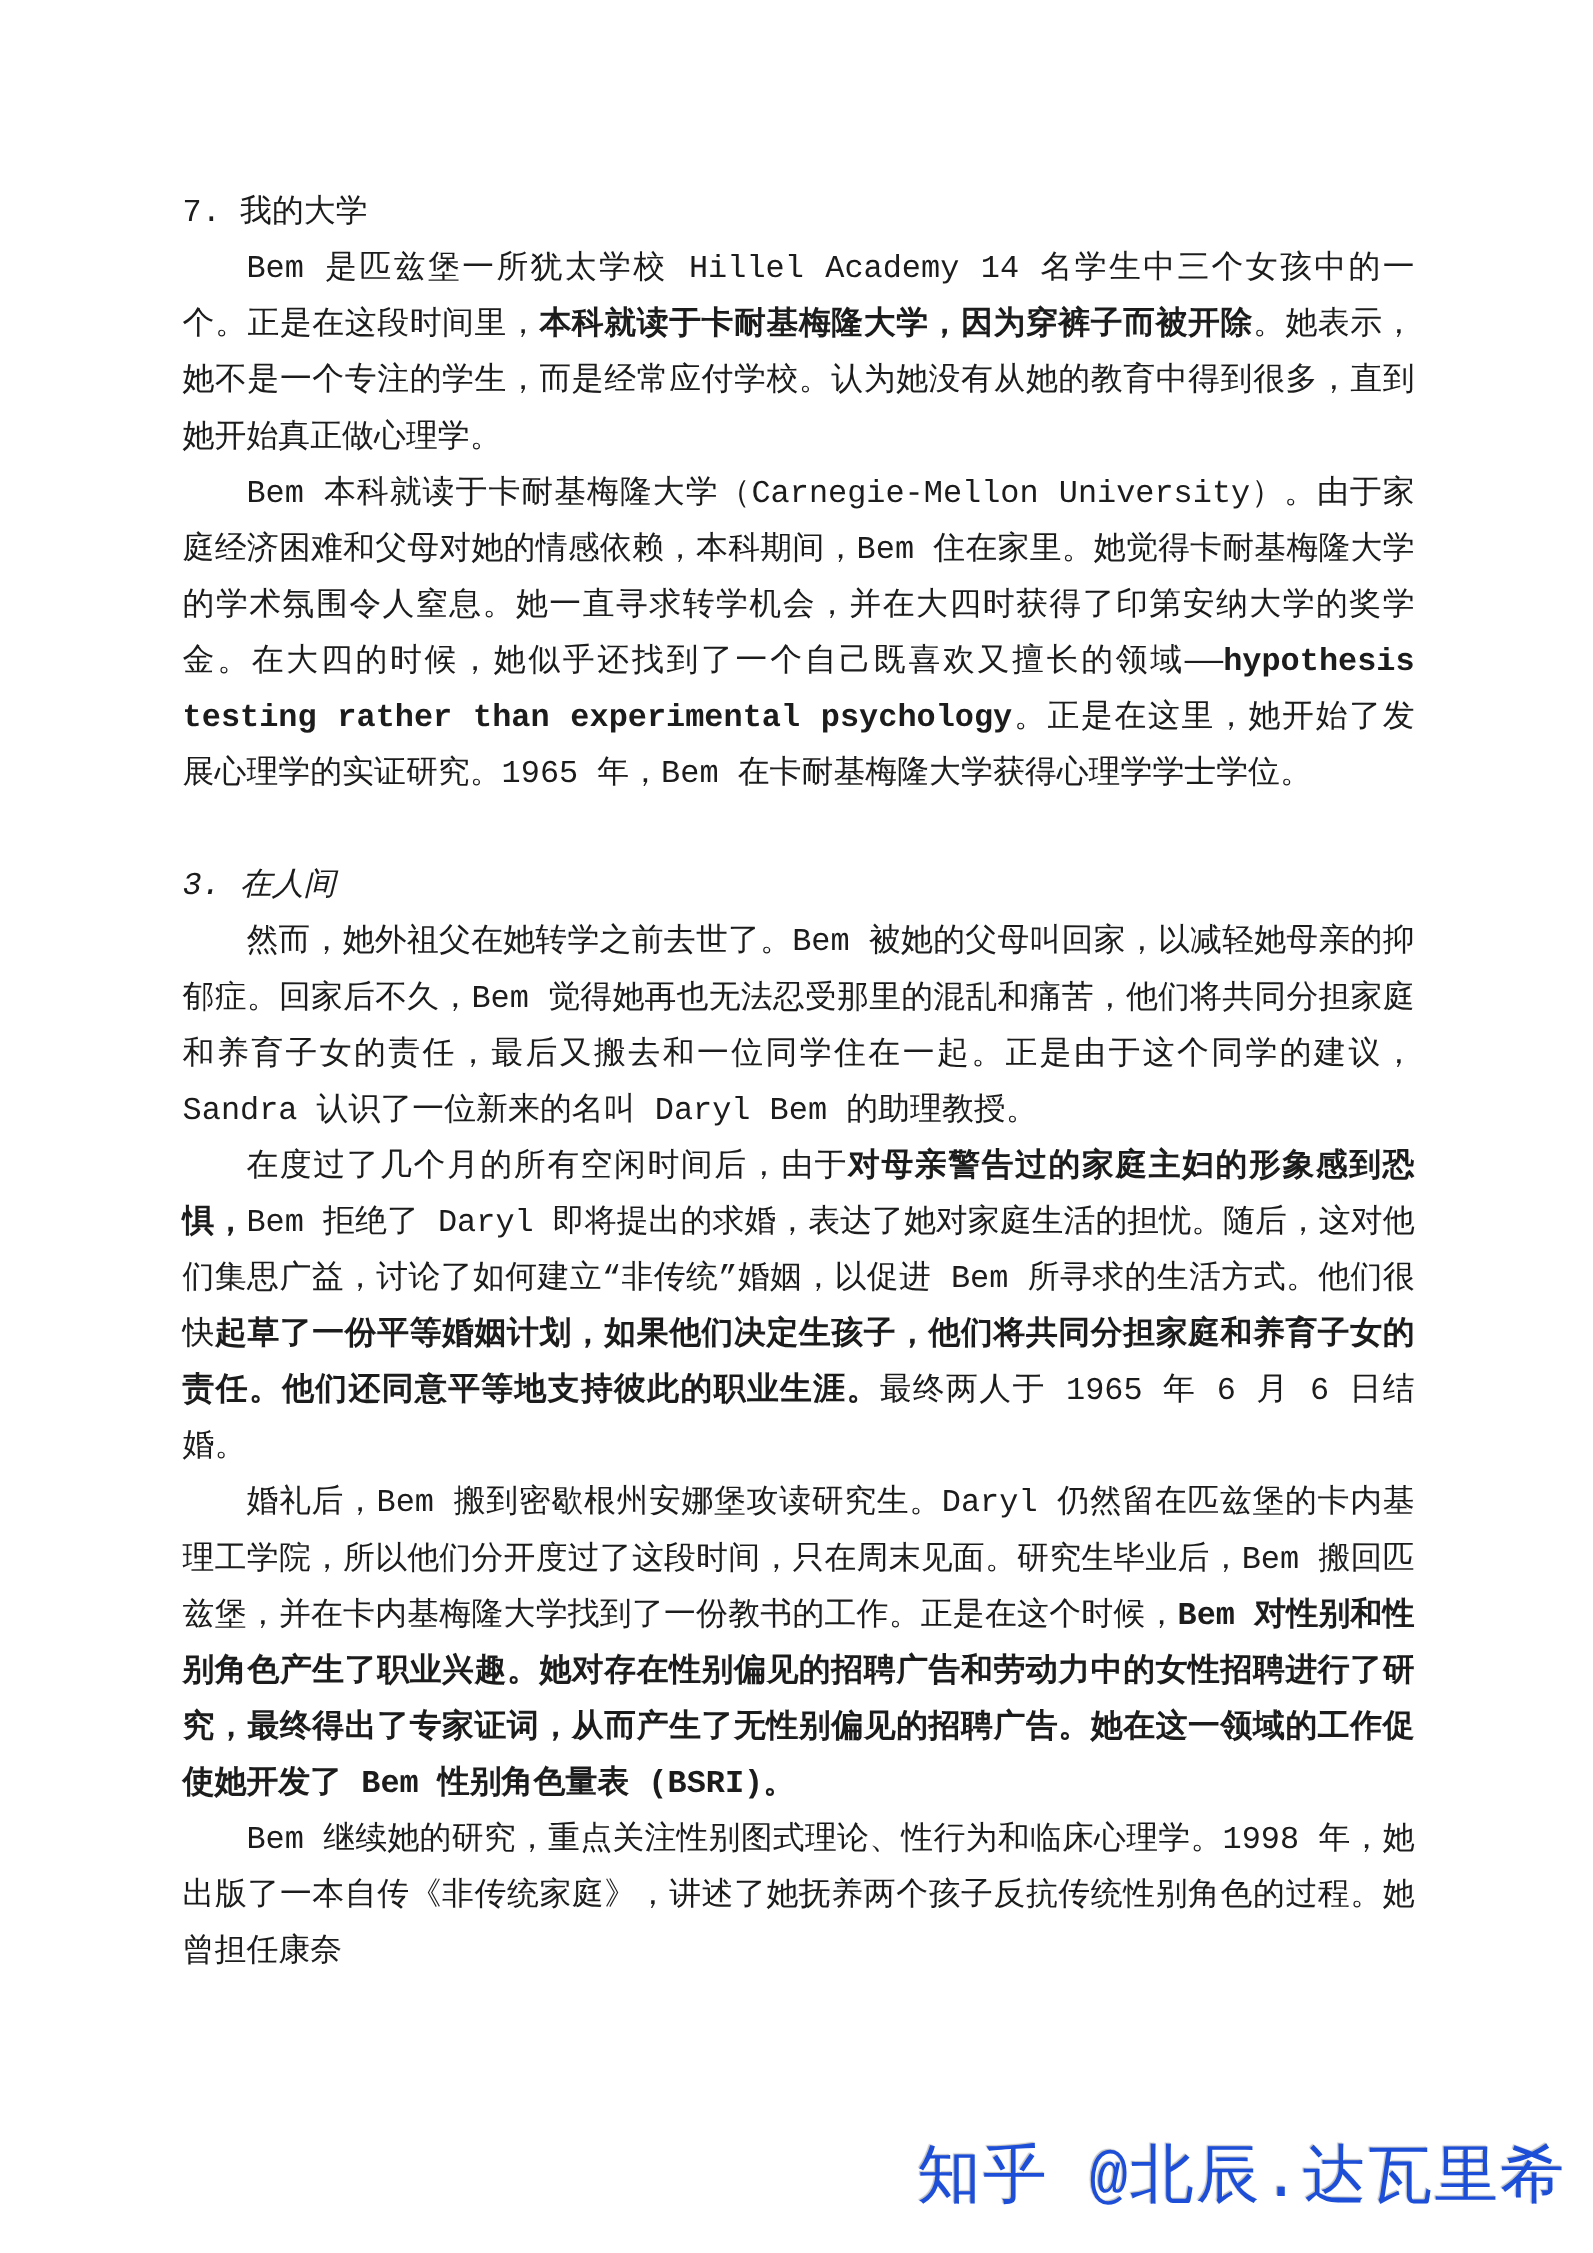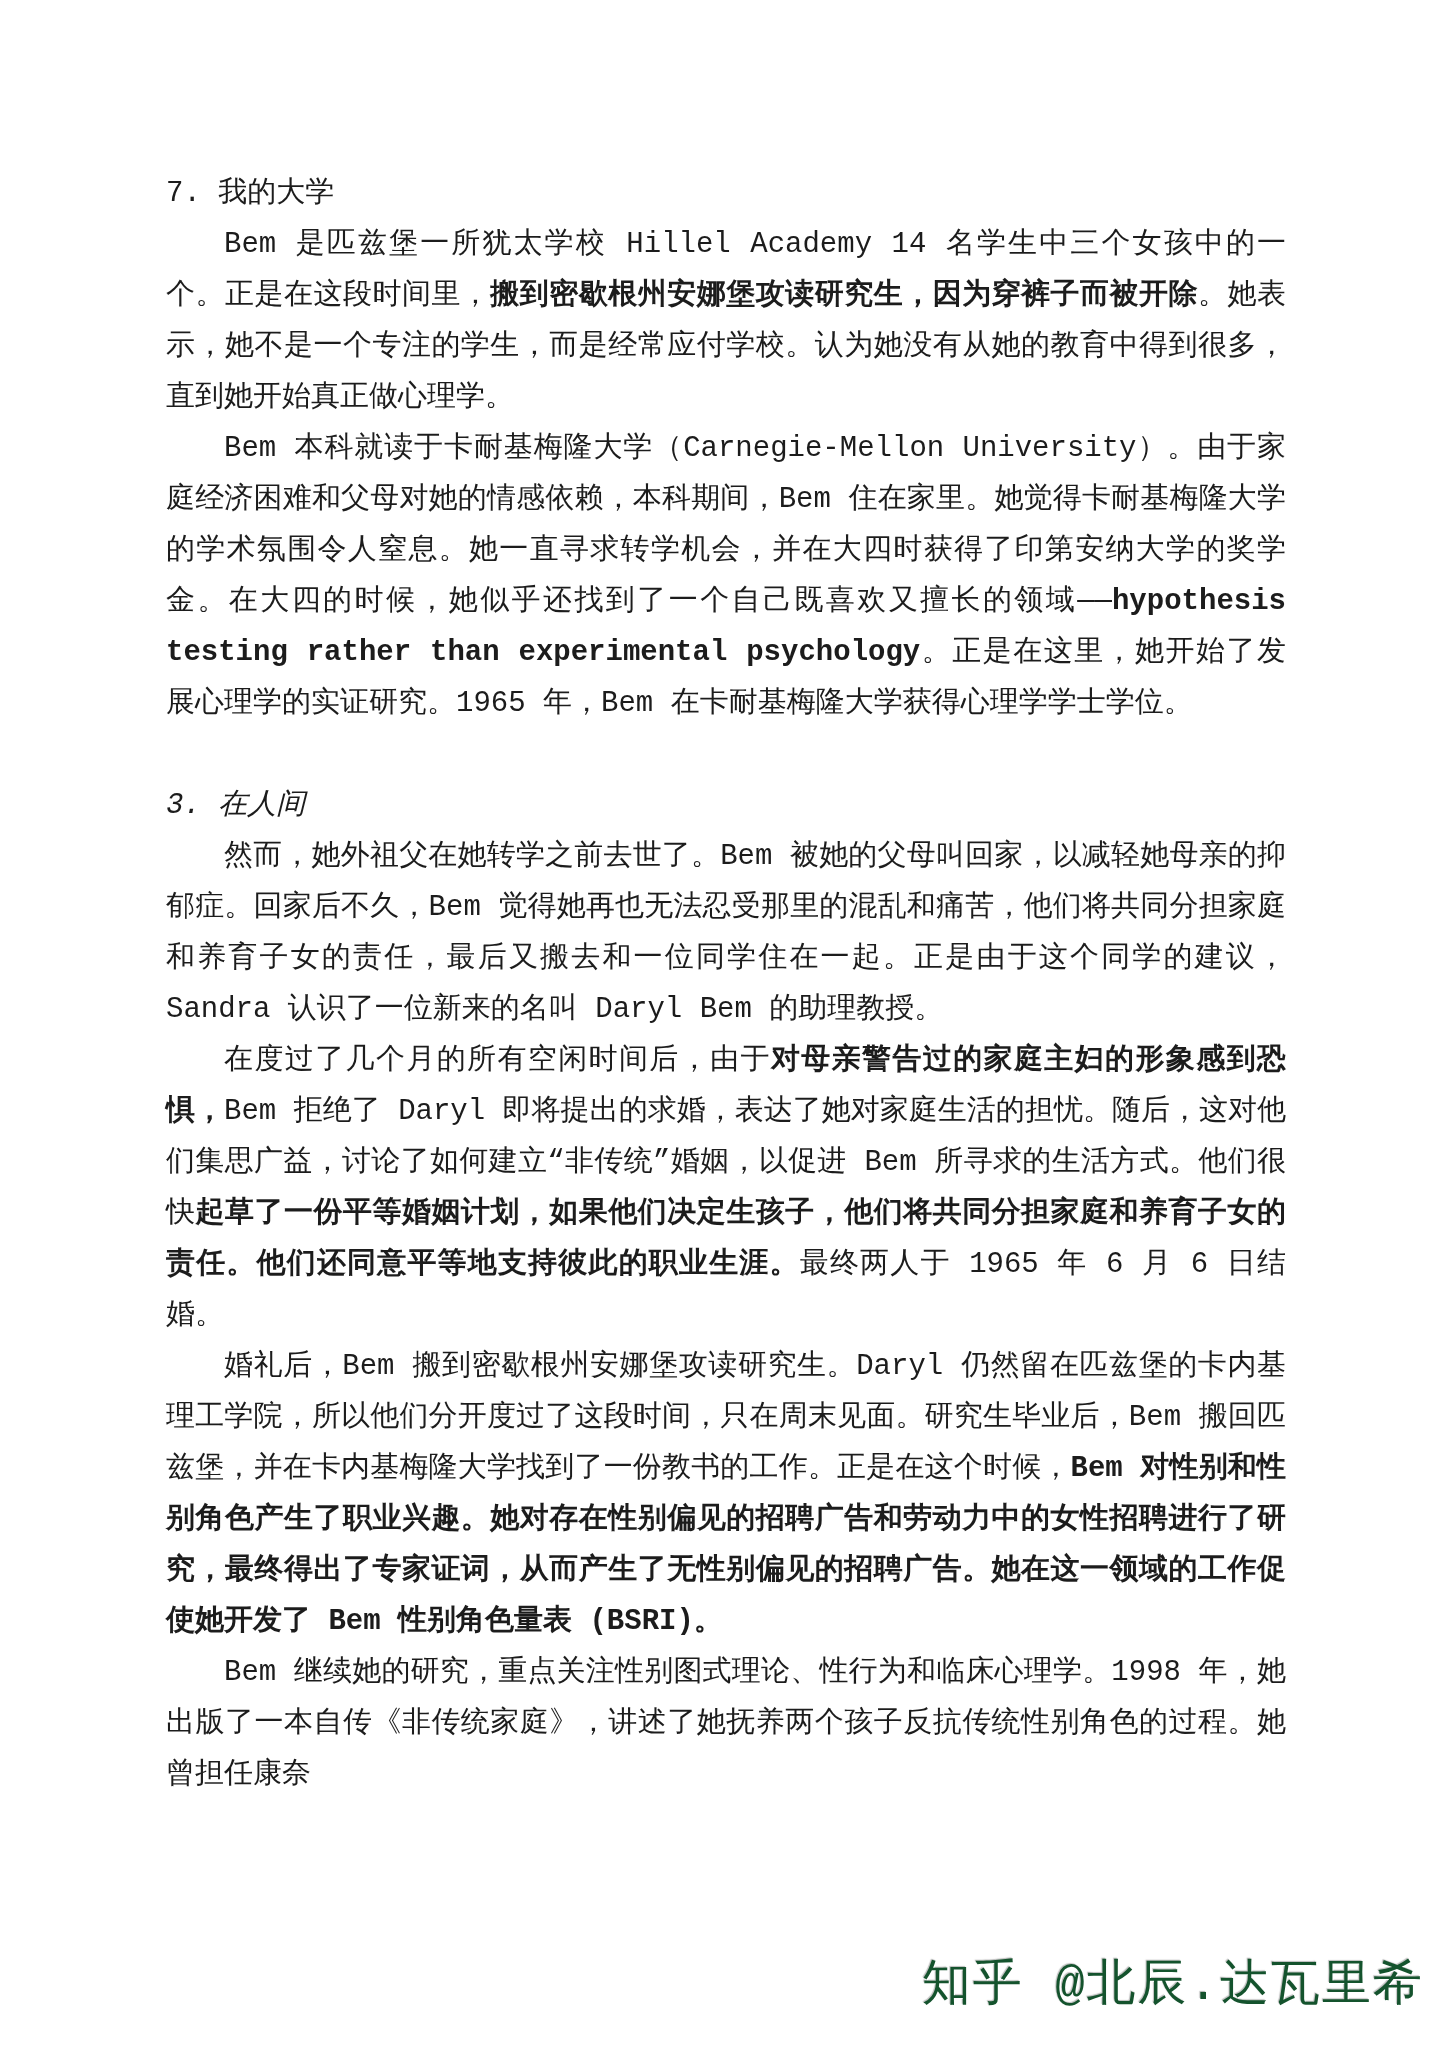--- a/index.html
+++ b/index.html
@@ -41,35 +41,35 @@
     margin: 0;
     text-indent: 2em;
   }
   .b {
     font-weight: 700;
   }
   .watermark {
     position: absolute;
     right: 24px;
     bottom: 32px;
-    font-size: 49px;
-    color: #14532d;
+    font-size: 58px;
+    color: #1d4ed8;
     letter-spacing: 2px;
     text-shadow: 1px 1px 0 #ffffff, -1px -1px 1px #bdbdbd;
     white-space: nowrap;
   }
 </style>
 </head>
 <body>
 
 <div class="page">
   <div class="content" id="doc-root">
       <section>
         <div class="heading">7. 我的大学</div>
-        <p><span>Bem 是匹兹堡一所犹太学校 Hillel Academy 14 名学生中三个女孩中的一个。正是在这段时间里，</span><span class="b">搬到密歇根州安娜堡攻读研究生，因为穿裤子而被开除</span><span>。她表示，她不是一个专注的学生，而是经常应付学校。认为她没有从她的教育中得到很多，直到她开始真正做心理学。</span></p>
+        <p><span>Bem 是匹兹堡一所犹太学校 Hillel Academy 14 名学生中三个女孩中的一个。正是在这段时间里，</span><span class="b">本科就读于卡耐基梅隆大学，因为穿裤子而被开除</span><span>。她表示，她不是一个专注的学生，而是经常应付学校。认为她没有从她的教育中得到很多，直到她开始真正做心理学。</span></p>
         <p><span>Bem 本科就读于卡耐基梅隆大学（Carnegie-Mellon University）。由于家庭经济困难和父母对她的情感依赖，本科期间，Bem 住在家里。她觉得卡耐基梅隆大学的学术氛围令人窒息。她一直寻求转学机会，并在大四时获得了印第安纳大学的奖学金。在大四的时候，她似乎还找到了一个自己既喜欢又擅长的领域——</span><span class="b">hypothesis testing rather than experimental psychology</span><span>。正是在这里，她开始了发展心理学的实证研究。1965 年，Bem 在卡耐基梅隆大学获得心理学学士学位。</span></p>
       </section>
       <section>
         <div class="heading">3. 在人间</div>
         <p><span>然而，她外祖父在她转学之前去世了。Bem 被她的父母叫回家，以减轻她母亲的抑郁症。回家后不久，Bem 觉得她再也无法忍受那里的混乱和痛苦，他们将共同分担家庭和养育子女的责任，最后又搬去和一位同学住在一起。正是由于这个同学的建议，Sandra 认识了一位新来的名叫 Daryl Bem 的助理教授。</span></p>
         <p><span>在度过了几个月的所有空闲时间后，由于</span><span class="b">对母亲警告过的家庭主妇的形象感到恐惧，</span><span>Bem 拒绝了 Daryl 即将提出的求婚，表达了她对家庭生活的担忧。随后，这对他们集思广益，讨论了如何建立“非传统”婚姻，以促进 Bem 所寻求的生活方式。他们很快</span><span class="b">起草了一份平等婚姻计划，如果他们决定生孩子，他们将共同分担家庭和养育子女的责任。他们还同意平等地支持彼此的职业生涯。</span><span>最终两人于 1965 年 6 月 6 日结婚。</span></p>
         <p><span>婚礼后，Bem 搬到密歇根州安娜堡攻读研究生。Daryl 仍然留在匹兹堡的卡内基理工学院，所以他们分开度过了这段时间，只在周末见面。研究生毕业后，Bem 搬回匹兹堡，并在卡内基梅隆大学找到了一份教书的工作。正是在这个时候，</span><span class="b">Bem 对性别和性别角色产生了职业兴趣。她对存在性别偏见的招聘广告和劳动力中的女性招聘进行了研究，最终得出了专家证词，从而产生了无性别偏见的招聘广告。她在这一领域的工作促使她开发了 Bem 性别角色量表 (BSRI)。</span></p>
         <p><span>Bem 继续她的研究，重点关注性别图式理论、性行为和临床心理学。1998 年，她出版了一本自传《非传统家庭》，讲述了她抚养两个孩子反抗传统性别角色的过程。她曾担任康奈</span></p>
       </section>
     </div>

